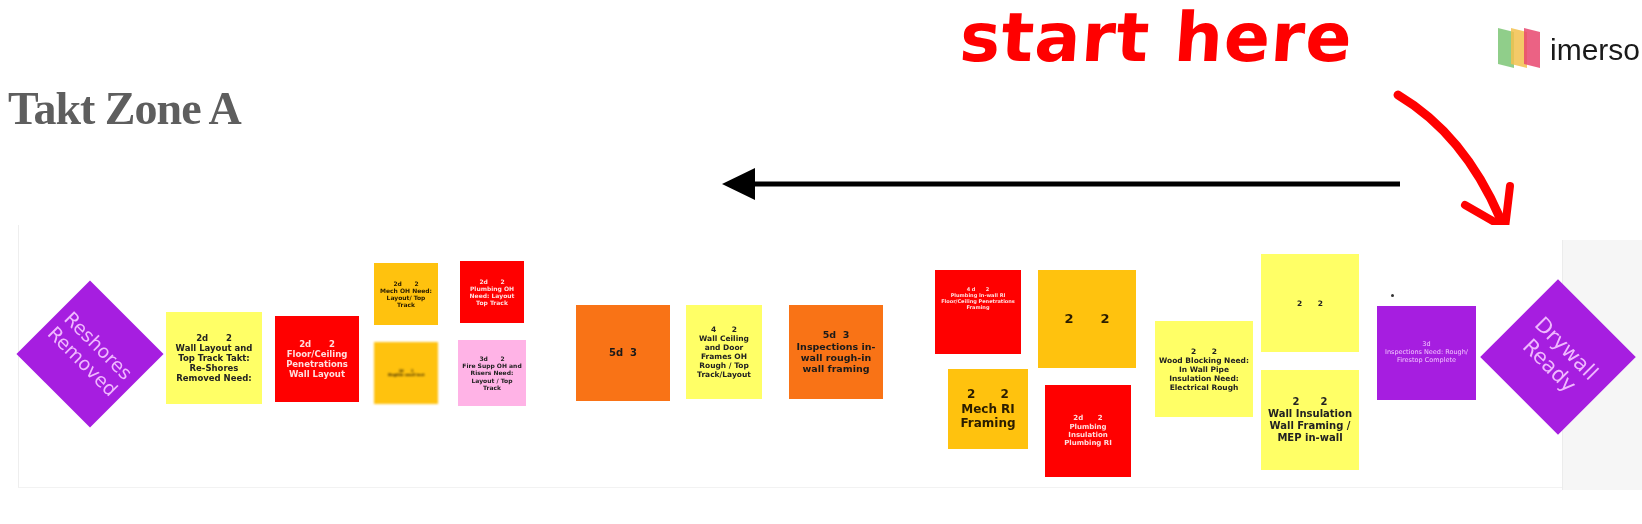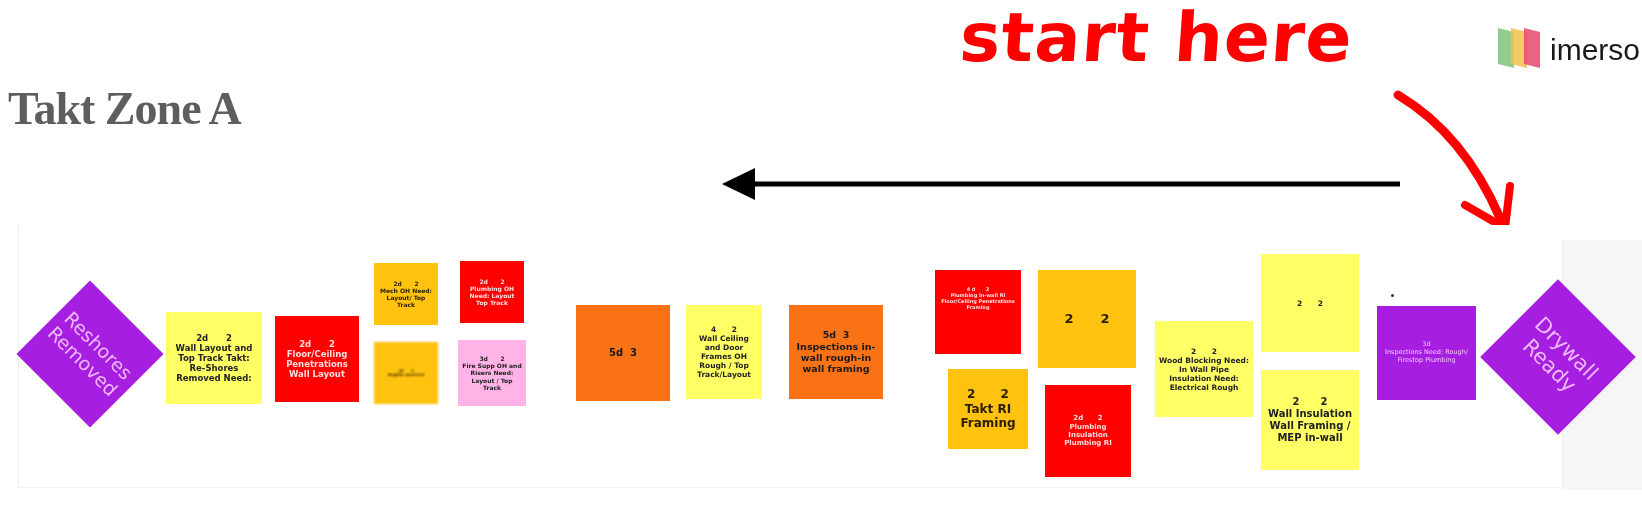--- a/index.html
+++ b/index.html
@@ -128,21 +128,21 @@
   <div class="hdr">4 d      2</div>
   <div>Plumbing In-wall RI Floor/Ceiling Penetrations Framing</div>
 </div>
 
 <div class="note orange" style="left:1038px;top:270px;width:98px;height:98px;font-size:13px;">
   <div class="hdr">2      2</div>
 </div>
 
 <div class="note orange" style="left:948px;top:369px;width:80px;height:80px;font-size:12px;">
   <div class="hdr">2      2</div>
-  <div>Takt RI Framing</div>
+  <div>Mech RI Framing</div>
 </div>
 
 <div class="note red" style="left:1045px;top:385px;width:86px;height:92px;font-size:7px;">
   <div class="hdr">2d      2</div>
   <div>Plumbing Insulation Plumbing RI</div>
 </div>
 
 <div class="note yellow" style="left:1155px;top:321px;width:98px;height:96px;font-size:7.5px;">
   <div class="hdr">2      2</div>
   <div>Wood Blocking Need: In Wall Pipe Insulation Need: Electrical Rough</div>
@@ -154,18 +154,18 @@
 
 <div class="note yellow" style="left:1261px;top:370px;width:98px;height:100px;font-size:10px;">
   <div class="hdr">2      2</div>
   <div>Wall Insulation Wall Framing / MEP in-wall</div>
 </div>
 
 <div class="dot" style="left:1391px;top:294px;"></div>
 
 <div class="note purple" style="left:1377px;top:306px;width:99px;height:94px;font-size:6.5px;font-weight:normal;">
   <div class="hdr">3d</div>
-  <div>Inspections Need: Rough/ Firestop Plumbing</div>
+  <div>Inspections Need: Rough/ Firestop Complete</div>
 </div>
 
 <div class="diamond" style="left:1503px;top:302px;width:110px;height:110px;">
   <div class="diamond-label" style="font-size:21px;width:90px;">Drywall Ready</div>
 </div>
 
 </body></html>

